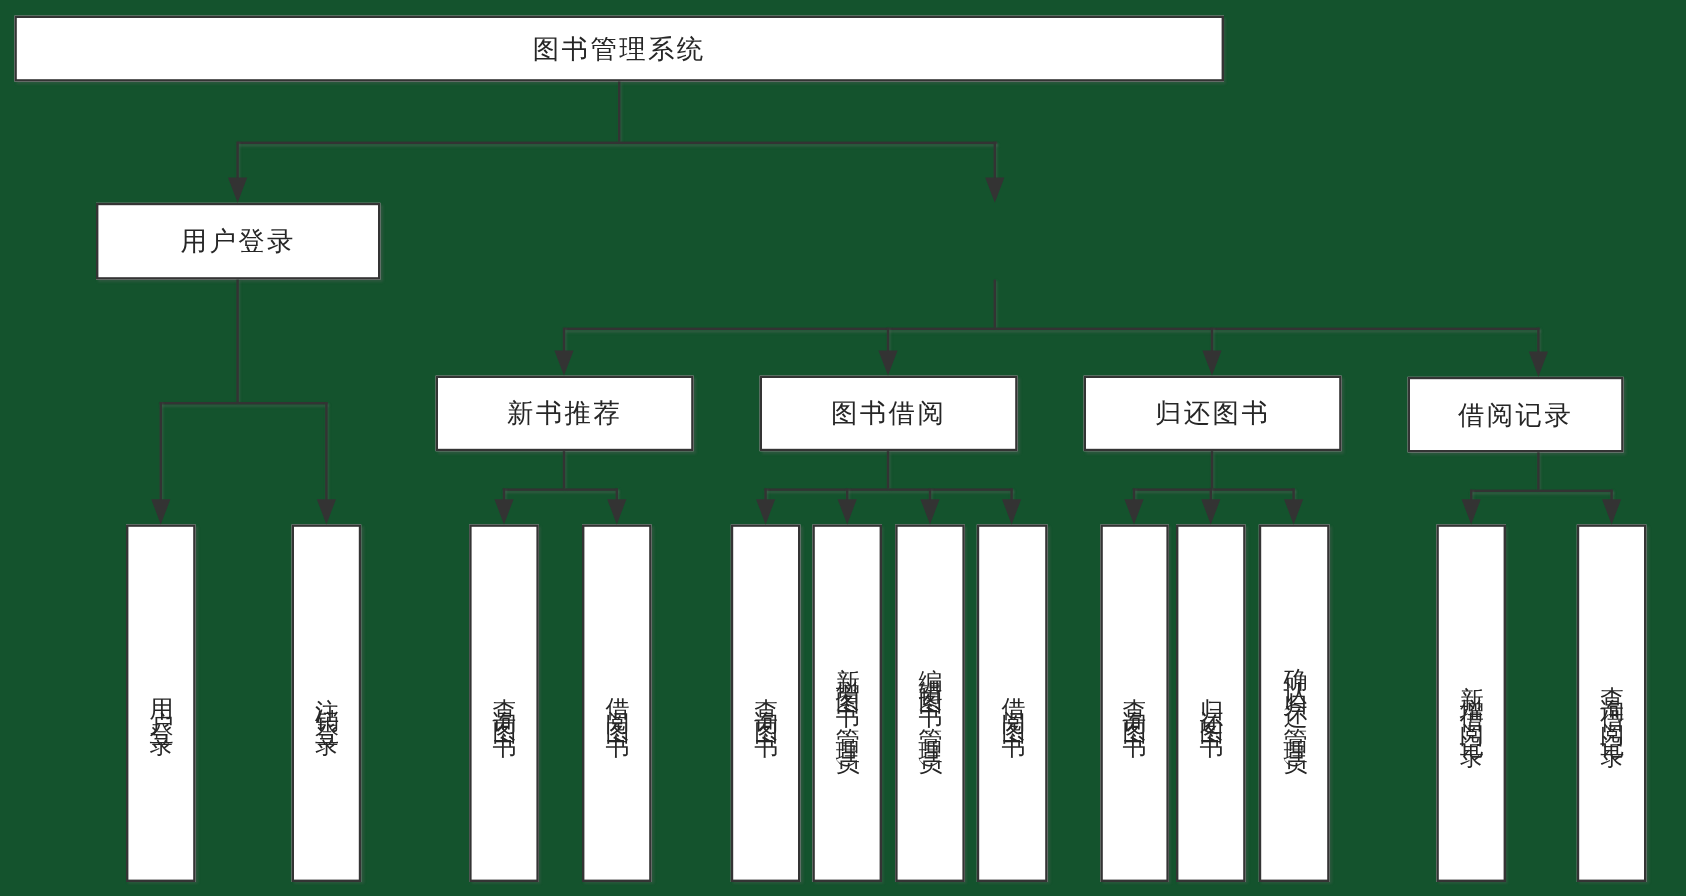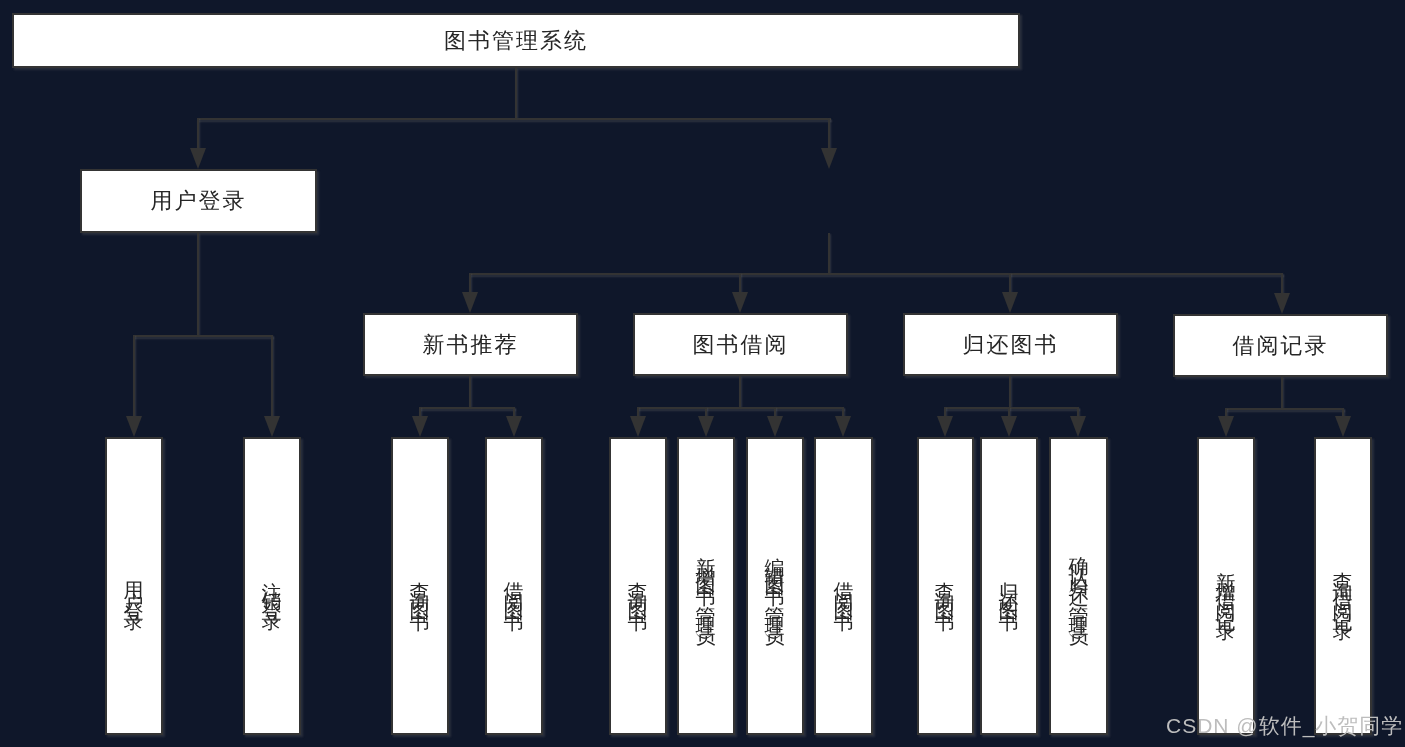--- a/index.html
+++ b/index.html
@@ -1,19 +1,19 @@
 <!DOCTYPE html>
 <html><head>
 <meta charset="utf-8">
 <style>
   html,body{margin:0;padding:0;background:#ffffff;}
   .canvas{
     position:relative;
     width:1405px;height:747px;
-    background:#0f172a;
+    background:#14532d;
     font-family:"Liberation Sans","DejaVu Sans",sans-serif;
     overflow:hidden;
   }
   .node{
     position:absolute;
     box-sizing:border-box;
     border:2px solid #343434;
     background:#ffffff;
     color:#262626;
     box-shadow:2px 2px 2px rgba(100,100,100,0.30);
@@ -57,21 +57,21 @@
 
   <div class="node hnode" style="left:80px;top:169px;width:237px;height:64px">用户登录</div>
 
 
   <div class="node hnode" style="left:633px;top:313px;width:215px;height:63px">图书借阅</div>
 
   <div class="node hnode" style="left:363px;top:313px;width:215px;height:63px">新书推荐</div>
 
   <div class="node hnode" style="left:903px;top:313px;width:215px;height:63px">归还图书</div>
 
-  <div class="node hnode" style="left:1173px;top:314px;width:215px;height:63px">借阅记录</div>
+  <div class="node hnode" style="left:1173px;top:314px;width:180px;height:63px">借阅记录</div>
 
   <div class="node vnode" style="left:105px;top:437px;width:58px;height:298px">用户登录</div>
   <div class="node vnode" style="left:243px;top:437px;width:58px;height:298px">注销登录</div>
 
   <div class="node vnode" style="left:391px;top:437px;width:58px;height:298px">查询图书</div>
   <div class="node vnode" style="left:485px;top:437px;width:58px;height:298px">借阅图书</div>
 
   <div class="node vnode" style="left:609px;top:437px;width:58px;height:298px">查询图书</div>
   <div class="node vnode" style="left:677px;top:437px;width:58px;height:298px">新增图书（管理员）</div>
   <div class="node vnode" style="left:746px;top:437px;width:58px;height:298px">编辑图书（管理员）</div>
@@ -137,15 +137,14 @@
   <div class="vl" style="left:1077px;top:407px;height:13px"></div>
   <div class="ar" style="left:1070px;top:416px"></div>
 
   <div class="vl" style="left:1281px;top:377px;height:31px"></div>
   <div class="hl" style="left:1225px;top:408px;width:119px"></div>
   <div class="vl" style="left:1225px;top:408px;height:12px"></div>
   <div class="ar" style="left:1218px;top:416px"></div>
   <div class="vl" style="left:1342px;top:408px;height:12px"></div>
   <div class="ar" style="left:1335px;top:416px"></div>
 
-  <div class="watermark">CSDN @软件_小贺同学</div>
 
 </div>
 
 </body></html>

